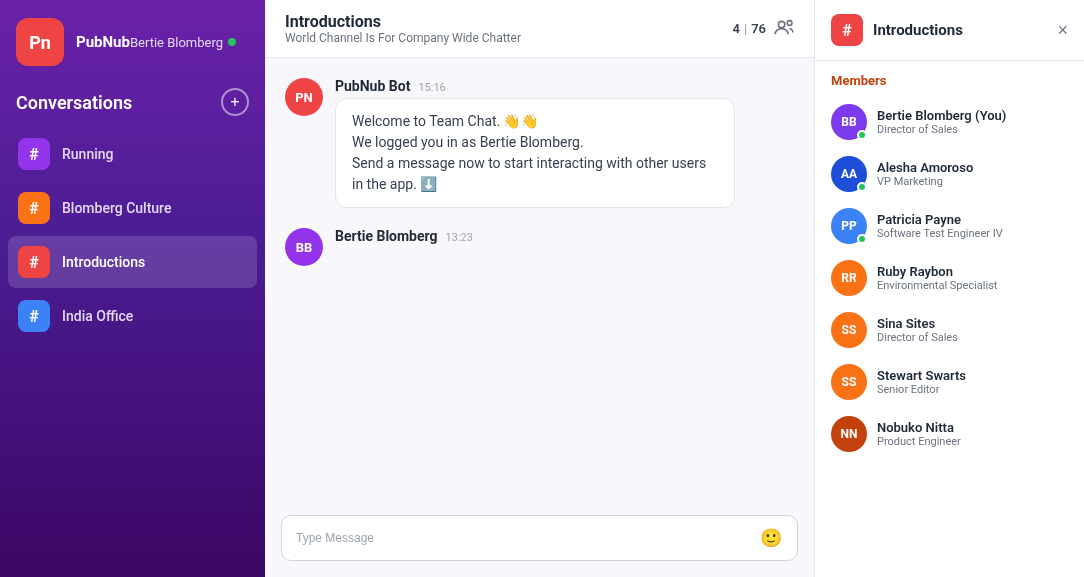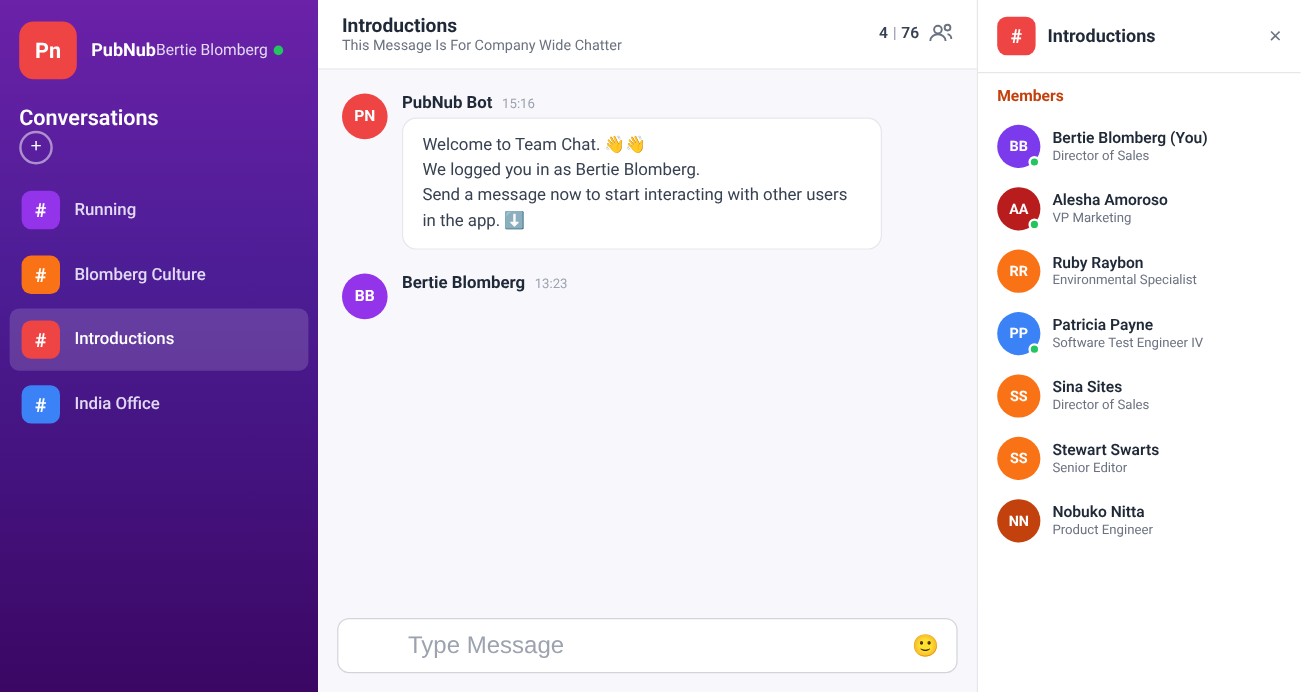--- a/index.html
+++ b/index.html
@@ -58,23 +58,23 @@
     }
     .online-dot {
       width: 8px;
       height: 8px;
       border-radius: 50%;
       background: #22c55e;
       display: inline-block;
     }
     .conversations-header {
       display: flex;
+      align-items: center;
       justify-content: space-between;
       padding: 8px 16px 12px;
-      flex-direction: column;
     }
     .conversations-title {
       color: #fff;
       font-size: 18px;
       font-weight: 600;
     }
     .add-btn {
       width: 28px;
       height: 28px;
       border-radius: 50%;
@@ -239,24 +239,23 @@
       border-radius: 10px;
       display: flex;
       align-items: center;
       padding: 0 14px;
       height: 46px;
     }
     .chat-input {
       flex: 1;
       border: none;
       outline: none;
-      font-size: 20px;
+      font-size: 12px;
       color: #374151;
       background: transparent;
-      margin-left: 44px;
     }
     .chat-input::placeholder {
       color: #9ca3af;
     }
     .emoji-btn {
       background: none;
       border: none;
       cursor: pointer;
       font-size: 18px;
       color: #6b7280;
@@ -401,21 +400,21 @@
       <div class="channel-icon blue">#</div>
       <span class="channel-name">India Office</span>
     </div>
   </div>
 </div>
 
 <div class="main-chat">
   <div class="chat-header">
     <div class="chat-title-block">
       <div class="chat-title">Introductions</div>
-      <div class="chat-subtitle">This Message Is For Company Wide Chatter</div>
+      <div class="chat-subtitle">World Channel Is For Company Wide Chatter</div>
     </div>
     <div class="chat-meta">
       <span class="members-count">
         <span>4</span>
         <span class="separator">|</span>
         <span>76</span>
       </span>
       <span class="members-icon">
         <svg width="20" height="16" viewBox="0 0 24 20" fill="none" stroke="#6b7280" stroke-width="2">
           <circle cx="9" cy="7" r="4"></circle>
@@ -480,49 +479,49 @@
           <div class="member-avatar" style="background: rgb(124, 58, 237);">BB</div>
           <div class="member-online"></div>
         </div>
         <div class="member-info">
           <div class="member-name">Bertie Blomberg (You)</div>
           <div class="member-role">Director of Sales</div>
         </div>
       </div>
       <div class="member-item">
         <div class="member-avatar-wrap">
-          <div class="member-avatar" style="background: #b91c1c;">AA</div>
+          <div class="member-avatar" style="background: #1d4ed8;">AA</div>
           <div class="member-online"></div>
         </div>
         <div class="member-info">
           <div class="member-name">Alesha Amoroso</div>
           <div class="member-role">VP Marketing</div>
         </div>
       </div>
       <div class="member-item">
         <div class="member-avatar-wrap">
+          <div class="member-avatar" style="background: rgb(59, 130, 246);">PP</div>
+          <div class="member-online"></div>
+        </div>
+        <div class="member-info">
+          <div class="member-name">Patricia Payne</div>
+          <div class="member-role">Software Test Engineer IV</div>
+        </div>
+      </div>
+      <div class="member-item">
+        <div class="member-avatar-wrap">
           <div class="member-avatar" style="background: rgb(249, 115, 22);">RR</div>
         </div>
         <div class="member-info">
           <div class="member-name">Ruby Raybon</div>
           <div class="member-role">Environmental Specialist</div>
         </div>
       </div>
       <div class="member-item">
         <div class="member-avatar-wrap">
-          <div class="member-avatar" style="background: rgb(59, 130, 246);">PP</div>
-          <div class="member-online"></div>
-        </div>
-        <div class="member-info">
-          <div class="member-name">Patricia Payne</div>
-          <div class="member-role">Software Test Engineer IV</div>
-        </div>
-      </div>
-      <div class="member-item">
-        <div class="member-avatar-wrap">
           <div class="member-avatar" style="background: rgb(249, 115, 22);">SS</div>
         </div>
         <div class="member-info">
           <div class="member-name">Sina Sites</div>
           <div class="member-role">Director of Sales</div>
         </div>
       </div>
       <div class="member-item">
         <div class="member-avatar-wrap">
           <div class="member-avatar" style="background: rgb(249, 115, 22);">SS</div>

